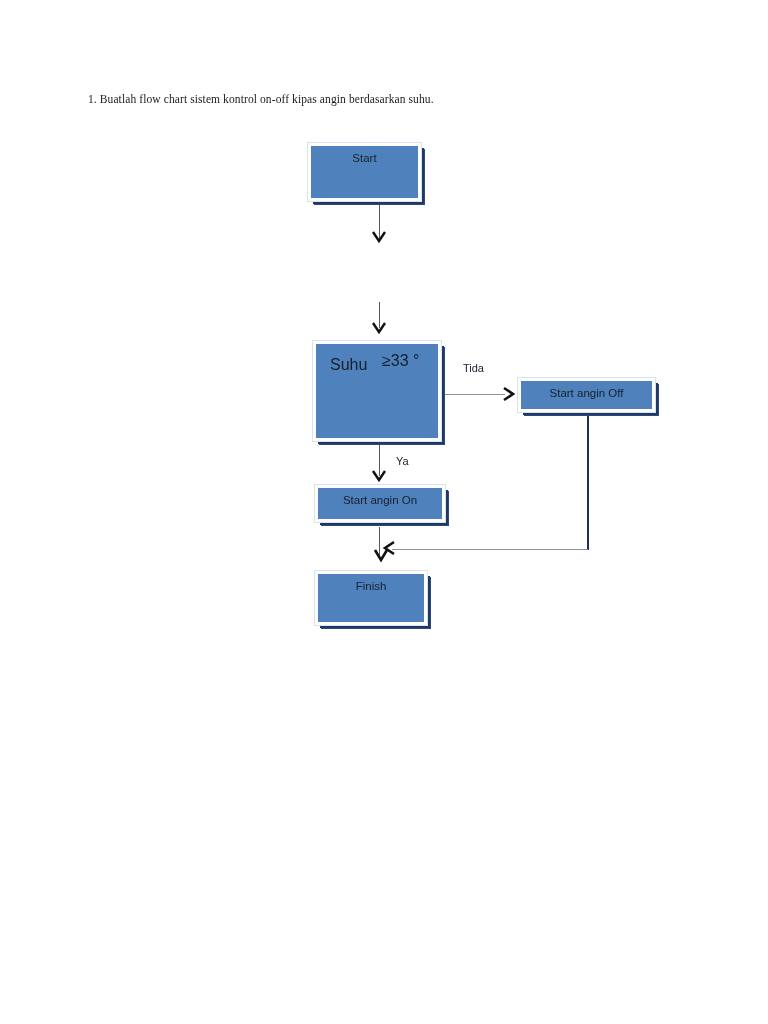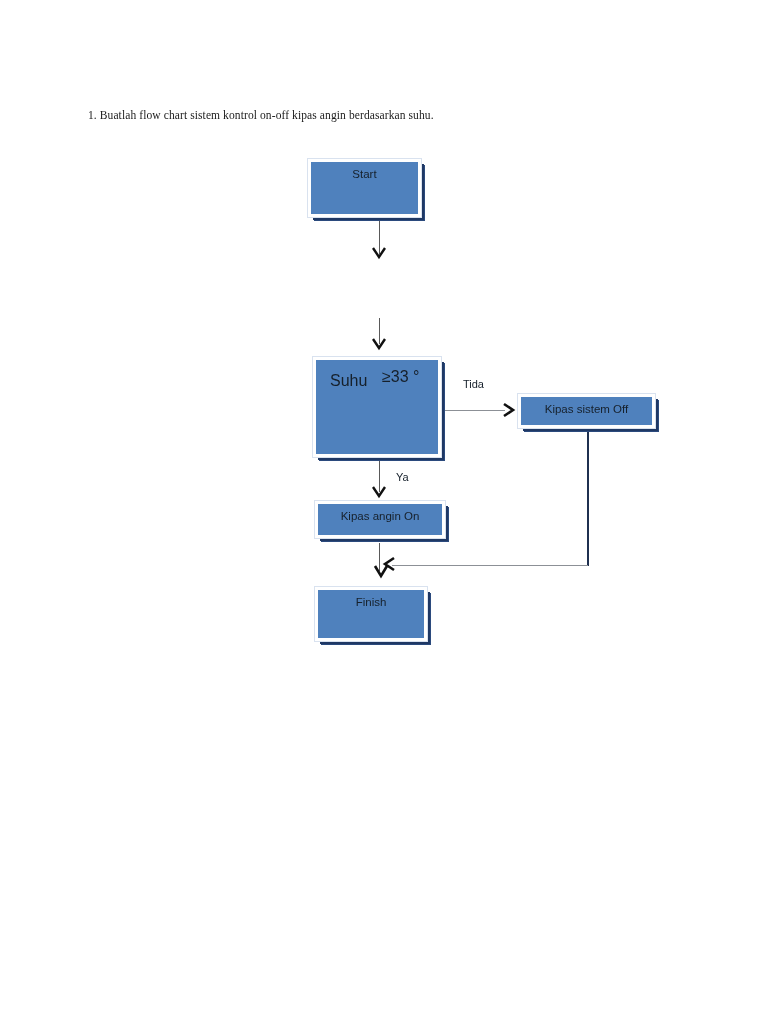--- a/index.html
+++ b/index.html
@@ -14,21 +14,20 @@
     position: relative;
     overflow: hidden;
     font-family: "Liberation Sans", sans-serif;
     -webkit-font-smoothing: antialiased;
   }
 
   .page {
     position: absolute;
     inset: 0;
     background: #ffffff;
-    margin-top: 16px;
   }
 
   
   .heading {
     position: absolute;
     left: 88px;
     top: 92px;
     font-family: "Liberation Serif", serif;
     font-size: 11.5px;
     line-height: 14px;
@@ -198,25 +197,25 @@
       <span class="label">Start</span>
     </div>
 
 
     <div class="node" id="node-decision">
       <span class="label-left">Suhu</span>
       <span class="label-right">≥33 °</span>
     </div>
 
     <div class="node" id="node-fan-off">
-      <span class="label">Kipas sistem Off</span>
+      <span class="label">Start angin Off</span>
     </div>
 
     <div class="node" id="node-fan-on">
-      <span class="label">Kipas angin On</span>
+      <span class="label">Start angin On</span>
     </div>
 
     <div class="node" id="node-finish">
       <span class="label">Finish</span>
     </div>
 
     <div class="branch-label" id="label-tidak">Tida</div>
     <div class="branch-label" id="label-ya">Ya</div>
 
   </div>

